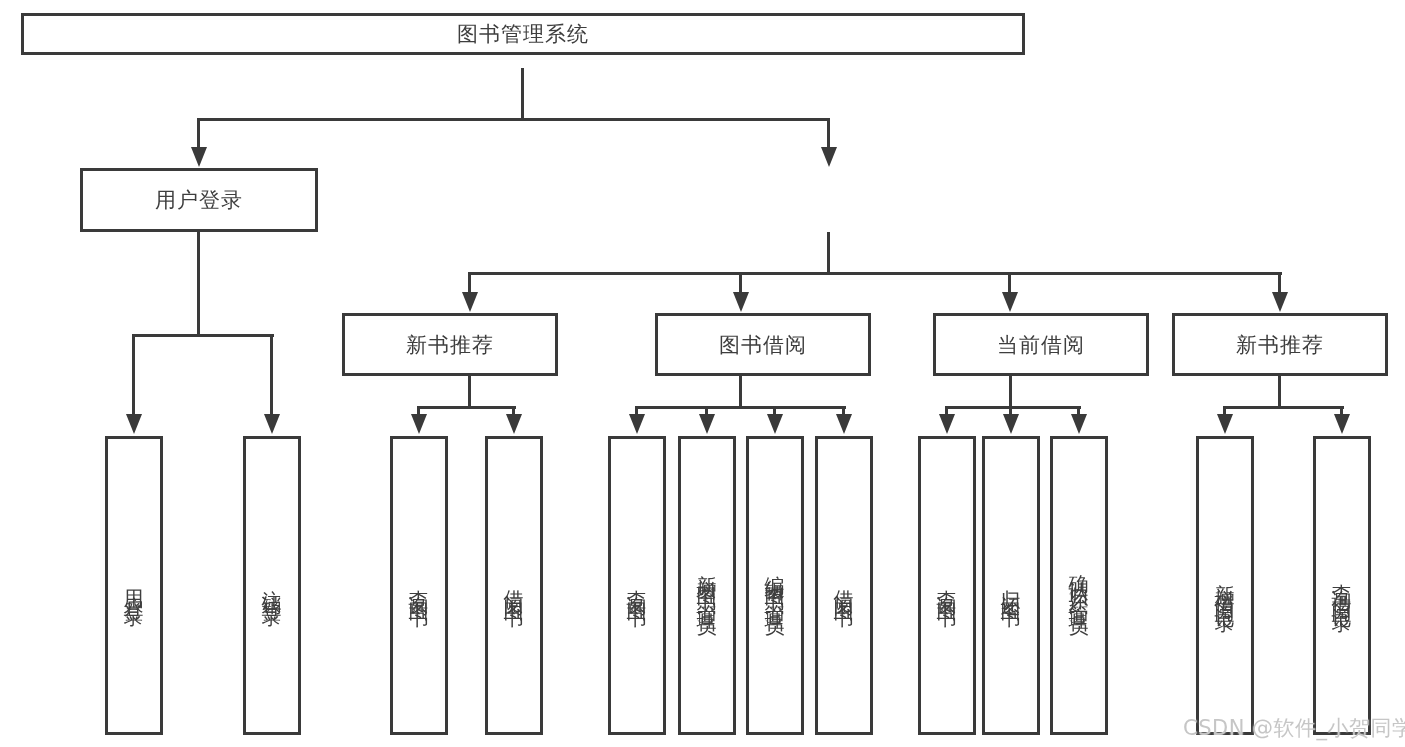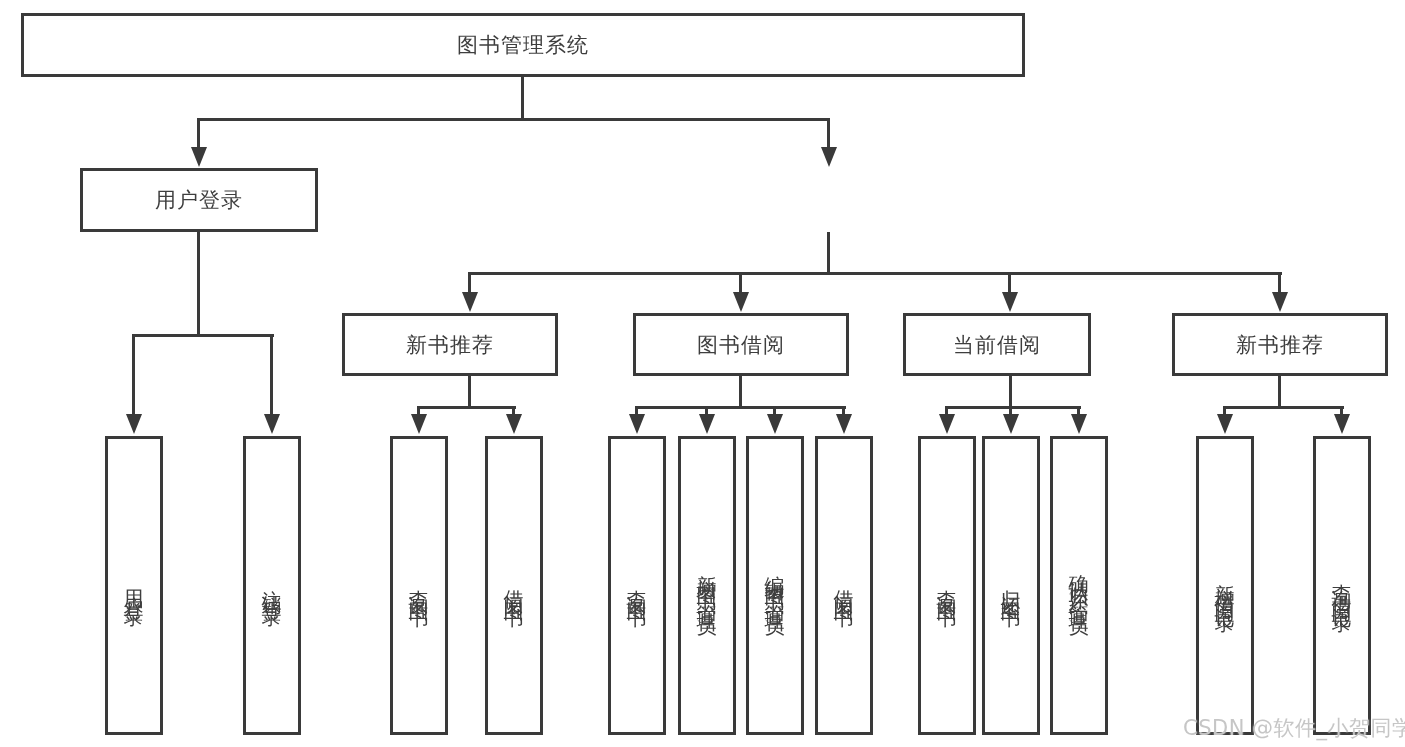--- a/index.html
+++ b/index.html
@@ -105,27 +105,27 @@
   <div class="vline" style="left:1077px;top:406px;height:10px"></div>
   <div class="arrow" style="left:1071px;top:414px"></div>
 
   <div class="vline" style="left:1278px;top:376px;height:32px"></div>
   <div class="hline" style="left:1223px;top:406px;width:121px"></div>
   <div class="vline" style="left:1223px;top:406px;height:10px"></div>
   <div class="arrow" style="left:1217px;top:414px"></div>
   <div class="vline" style="left:1340px;top:406px;height:10px"></div>
   <div class="arrow" style="left:1334px;top:414px"></div>
 
-  <div class="box hbox" style="left:21px;top:13px;width:1004px;height:64px">图书管理系统</div>
+  <div class="box hbox" style="left:21px;top:13px;width:1004px;height:42px">图书管理系统</div>
 
   <div class="box hbox" style="left:80px;top:168px;width:238px;height:64px">用户登录</div>
 
   <div class="box hbox" style="left:342px;top:313px;width:216px;height:63px">新书推荐</div>
-  <div class="box hbox" style="left:633px;top:313px;width:216px;height:63px">图书借阅</div>
-  <div class="box hbox" style="left:903px;top:313px;width:188px;height:63px">当前借阅</div>
+  <div class="box hbox" style="left:655px;top:313px;width:216px;height:63px">图书借阅</div>
+  <div class="box hbox" style="left:933px;top:313px;width:216px;height:63px">当前借阅</div>
   <div class="box hbox" style="left:1172px;top:313px;width:216px;height:63px">新书推荐</div>
 
   <div class="box vbox" style="left:105px;top:436px;width:58px;height:299px">用户登录</div>
   <div class="box vbox" style="left:243px;top:436px;width:58px;height:299px">注销登录</div>
 
   <div class="box vbox" style="left:390px;top:436px;width:58px;height:299px">查询图书</div>
   <div class="box vbox" style="left:485px;top:436px;width:58px;height:299px">借阅图书</div>
 
   <div class="box vbox" style="left:608px;top:436px;width:58px;height:299px">查询图书</div>
   <div class="box vbox" style="left:678px;top:436px;width:58px;height:299px">新增图书（管理员）</div>

